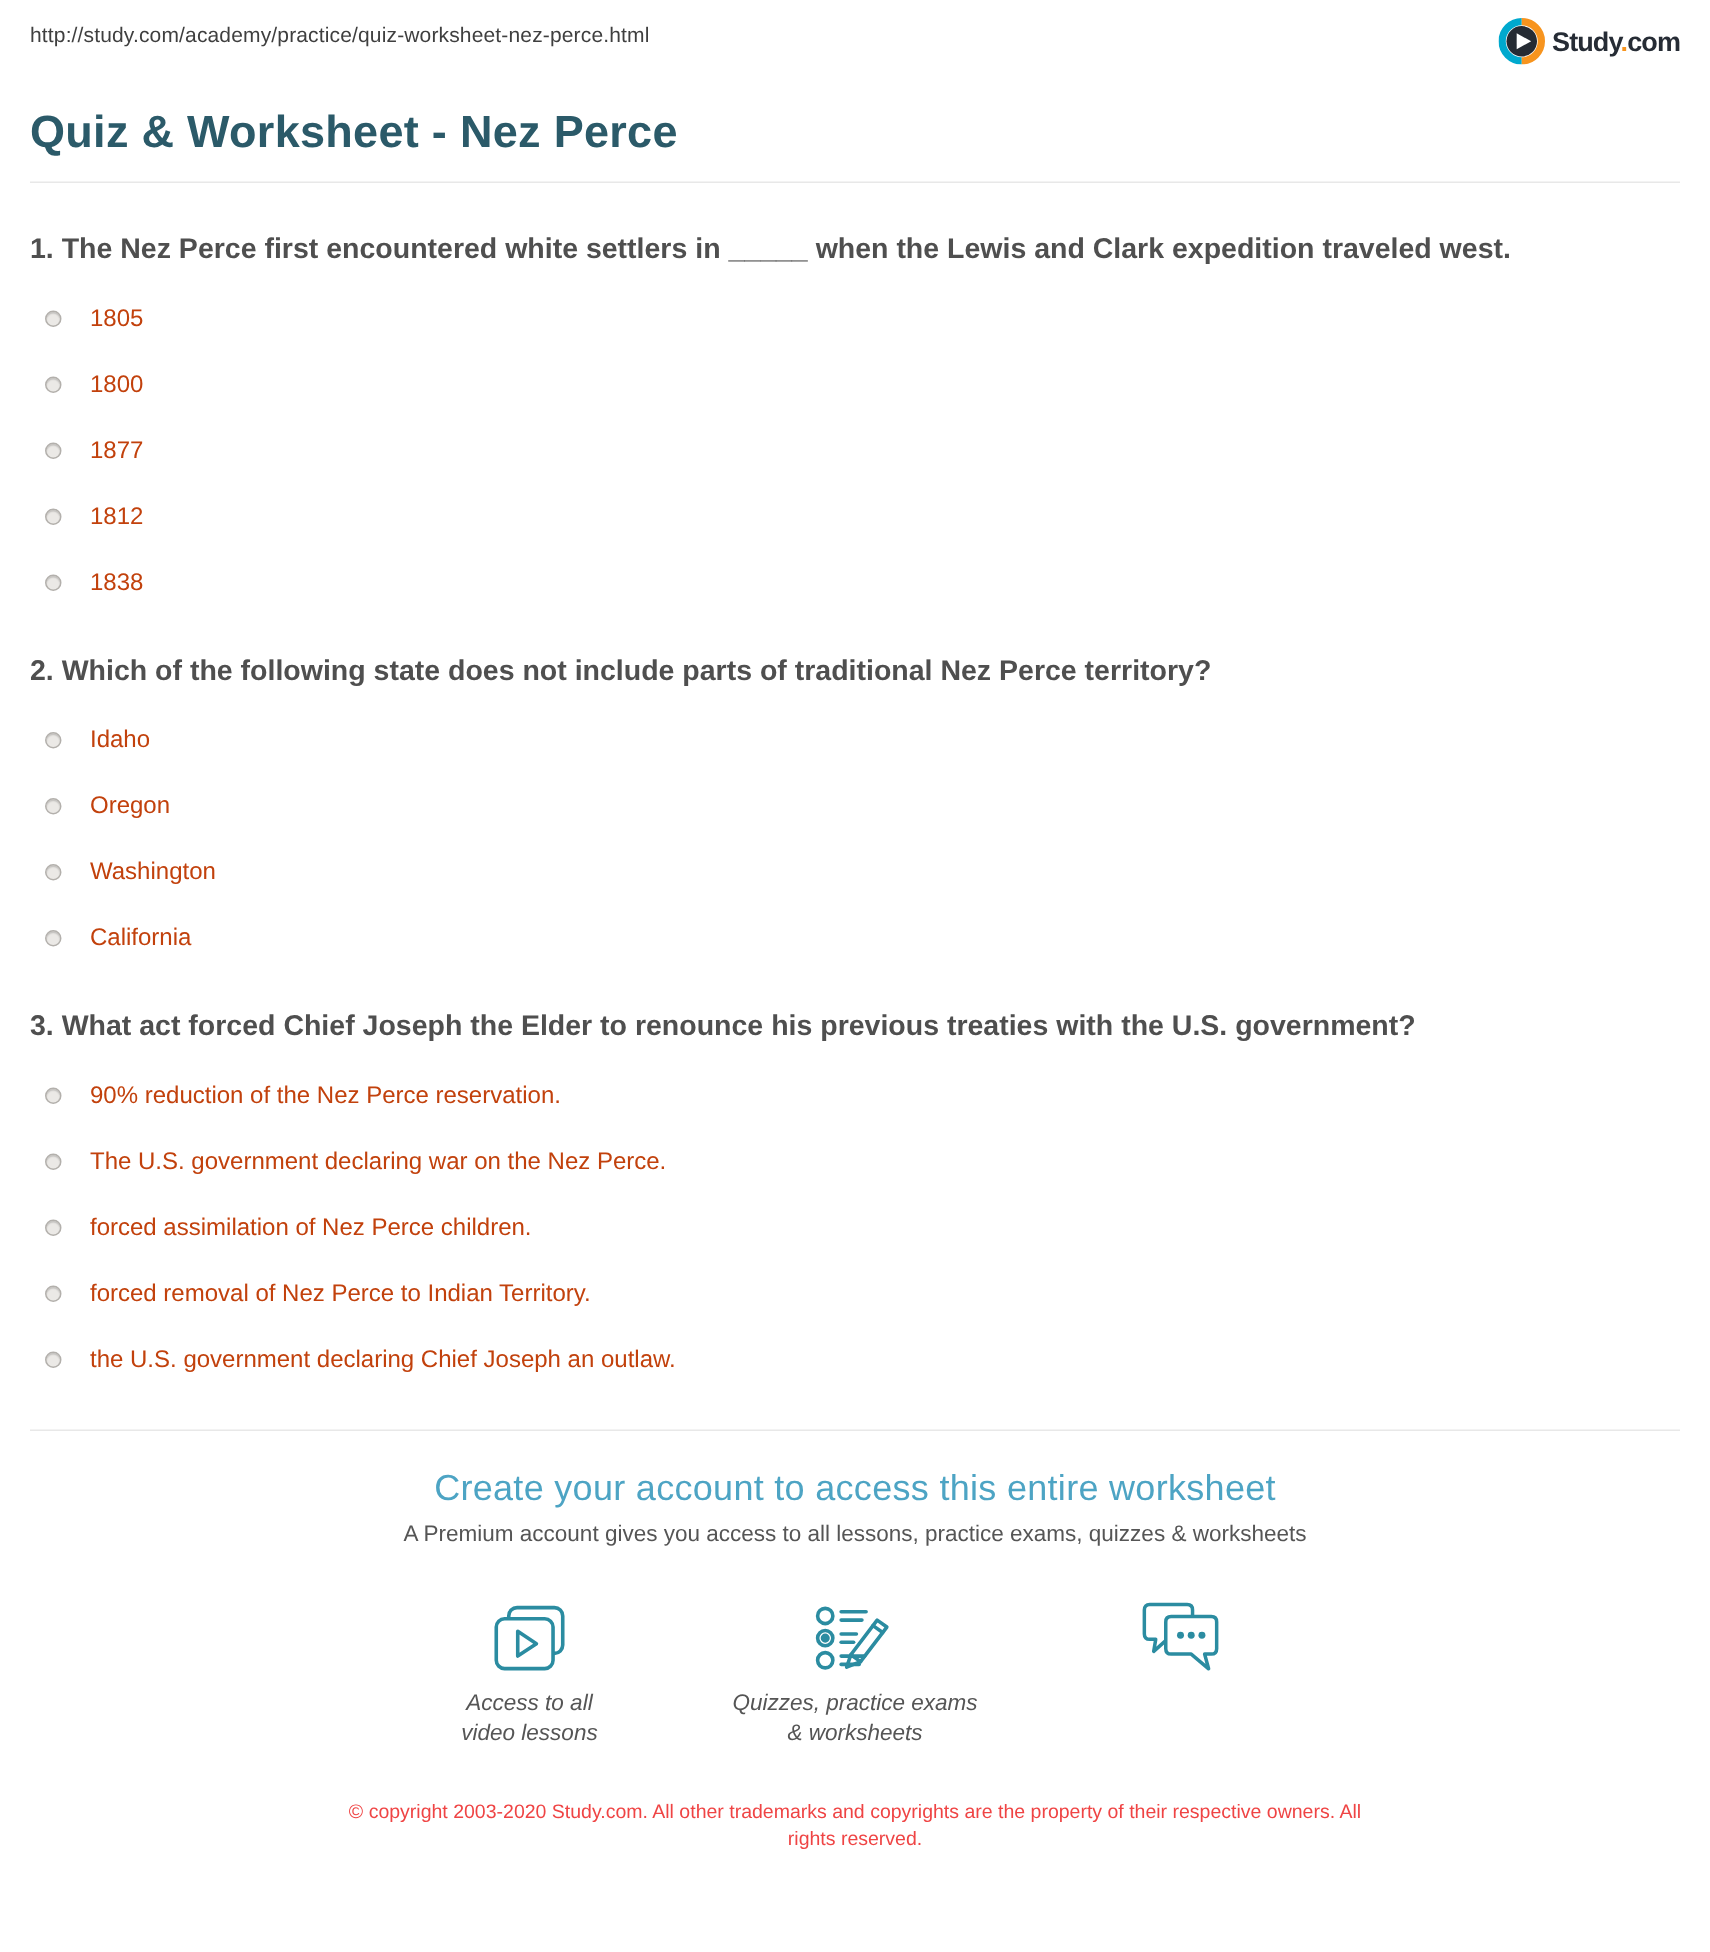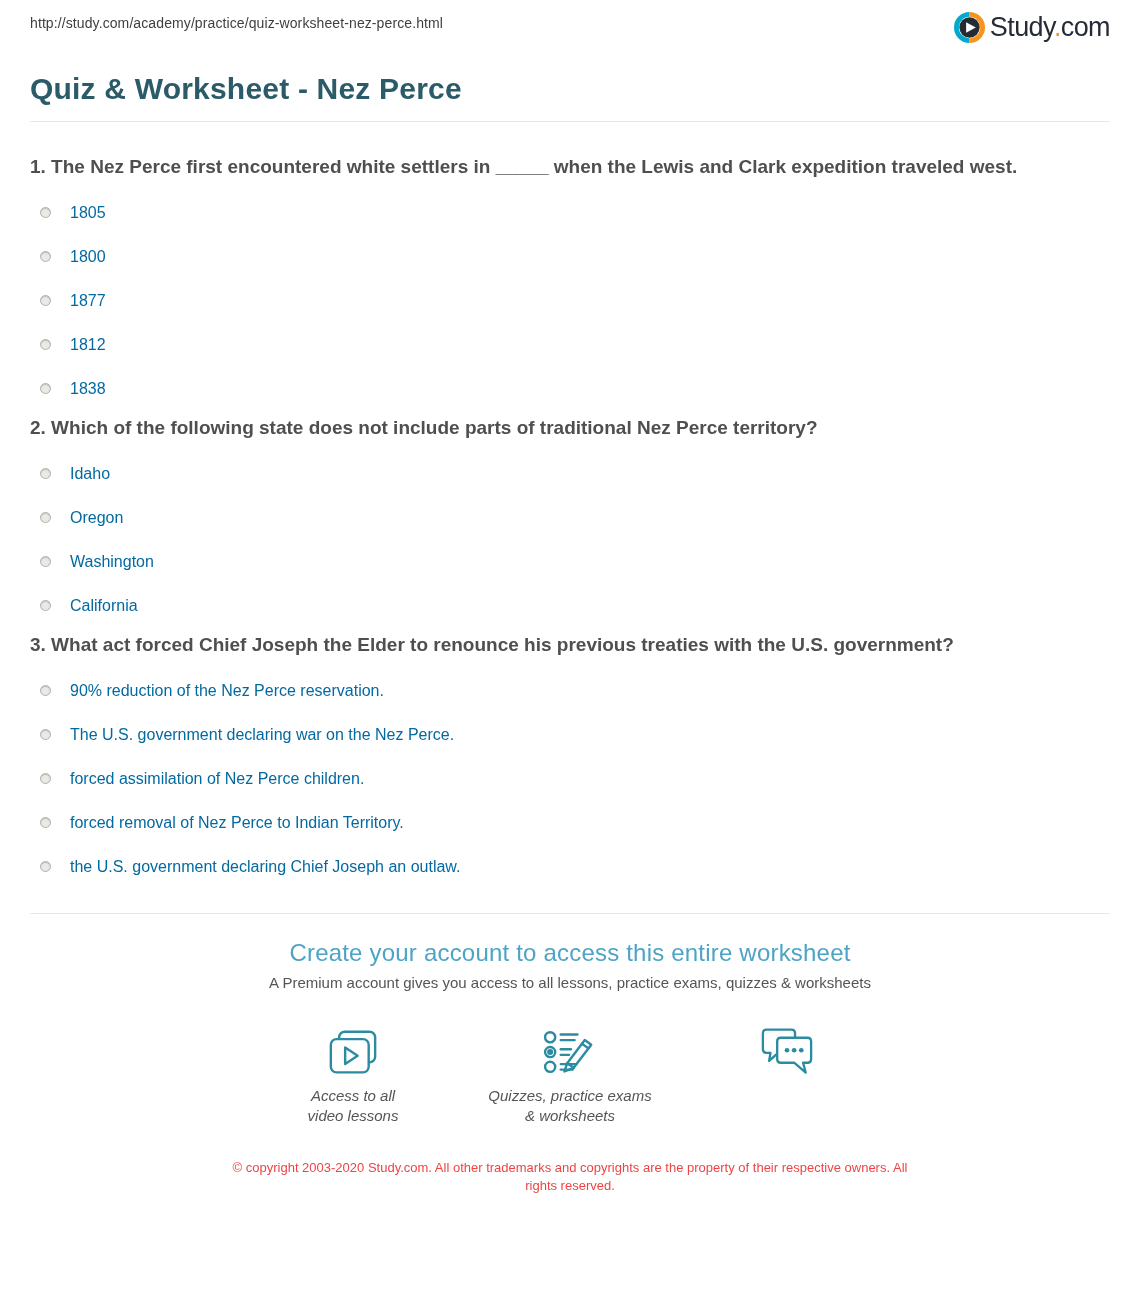--- a/index.html
+++ b/index.html
@@ -1,47 +1,47 @@
 <!DOCTYPE html>
 <html><head>
 <meta charset="utf-8">
 <style>
   * { margin:0; padding:0; box-sizing:border-box; }
   html,body { background:#ffffff; }
   body {
     width:1140px; height:1301px; margin:0 auto; position:relative;
     font-family:"Liberation Sans", sans-serif; color:#555; overflow:hidden;
   }
-  .page { padding:0 30px; }
+  .page { padding:0 20px; }
 
   
   .header { display:flex; justify-content:space-between; align-items:flex-start; padding-top:12px; height:46px; }
   .url { font-size:14px; color:#3f3f3f; padding-top:3px; letter-spacing:0.1px; }
   .logo { display:flex; align-items:center; gap:5px; cursor:pointer; }
-  .logo-text { font-size:27px; font-weight:normal; color:#262c35; letter-spacing:-0.6px; line-height:1; }
+  .logo-text { font-size:18px; font-weight:bold; color:#262c35; letter-spacing:-0.6px; line-height:1; }
   .logo-dot { color:#f7941e; }
 
   
   .page-title { margin-top:26px; font-size:30px; font-weight:600; color:#2b5a69; letter-spacing:0.2px; }
   .divider { border:none; border-top:1px solid #e8e8e8; margin-top:15px; }
   .divider-bottom { border:none; border-top:1px solid #e8e8e8; margin-top:37px; }
 
   
-  .question { margin-top:19px; }
+  .question { margin-top:39px; }
   .question.first { margin-top:34px; }
   .question-text { font-size:19px; font-weight:bold; color:#4f4f4f; line-height:1.15; }
   .options { list-style:none; }
   .option { display:flex; align-items:center; margin-top:26px; height:18px; cursor:pointer; }
   .radio {
     width:11px; height:11px; border-radius:50%; flex:0 0 11px;
     background:#ebe9e6; border:1px solid #b3b0ac;
     box-shadow: inset 0 1px 1px rgba(0,0,0,0.18);
     margin-left:10px; margin-right:19px;
   }
-  .option-label { font-size:16px; color:#0369a1; }
+  .option-label { font-size:16px; color:#c2410c; }
 
   
   .cta { text-align:center; }
   .cta-heading { margin-top:25px; font-size:24px; font-weight:400; color:#4da4c4; letter-spacing:0.2px; }
   .cta-sub { margin-top:7px; font-size:15px; color:#555; }
   .features { display:flex; justify-content:center; margin-top:36px; }
   .feature { width:217px; text-align:center; }
   .feature-icon { height:50px; display:flex; align-items:flex-end; justify-content:center; }
   .feature-label { margin-top:9px; font-size:15px; color:#555; line-height:1.35;font-style:italic; }
 

